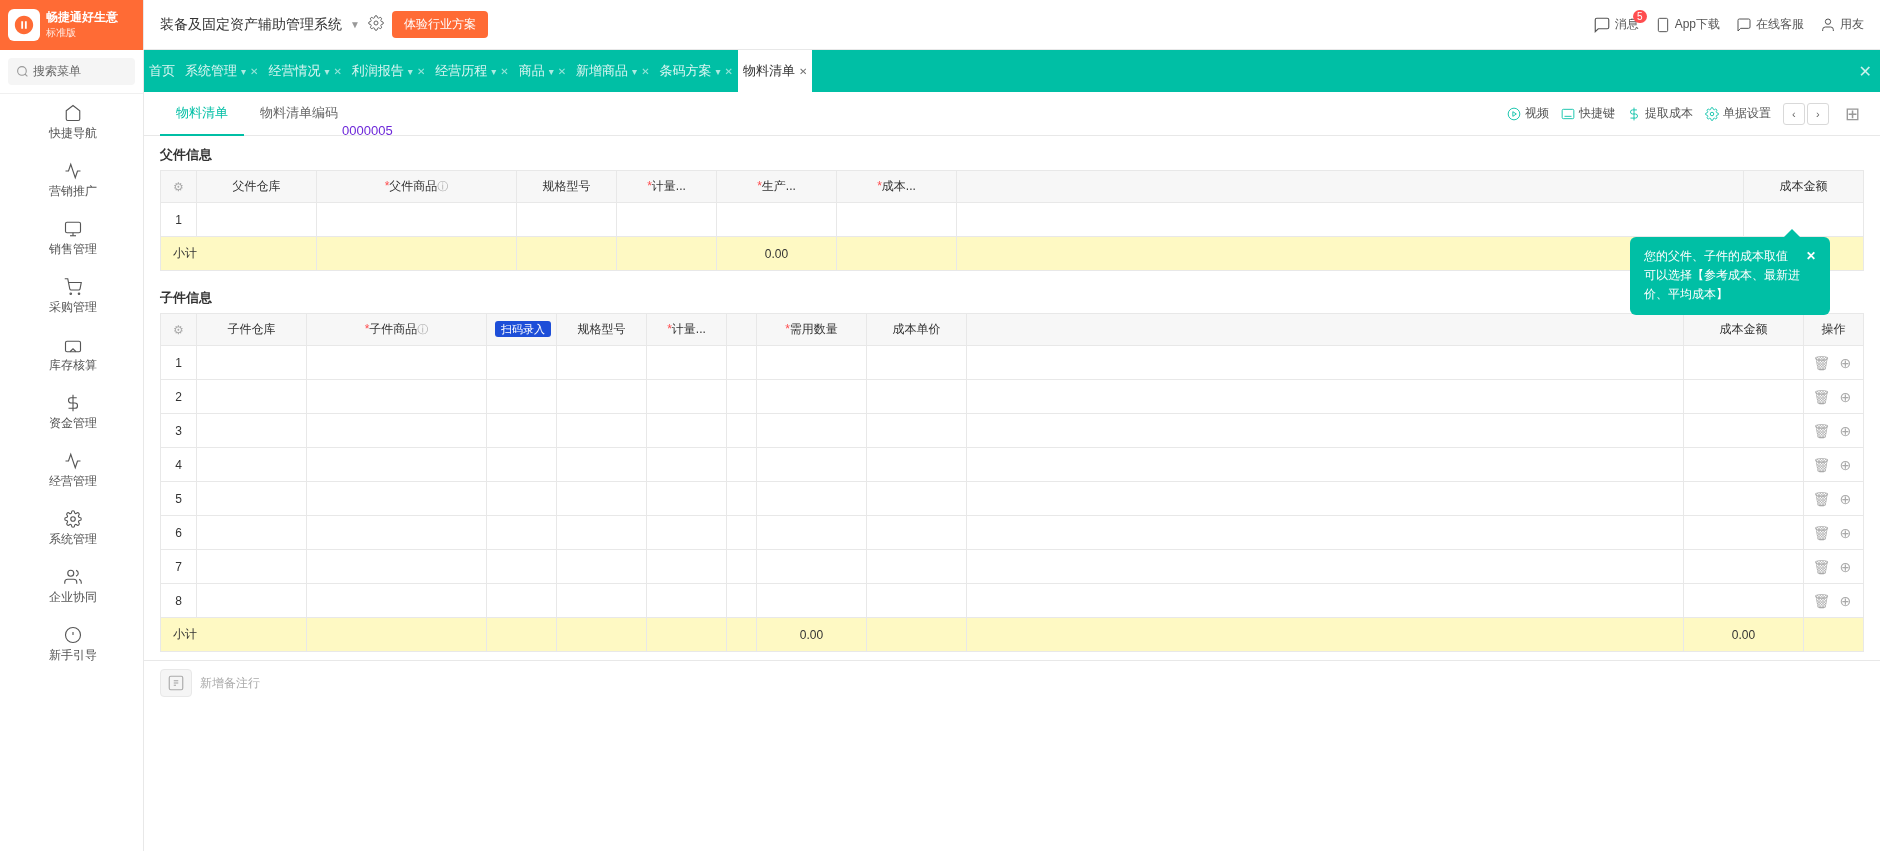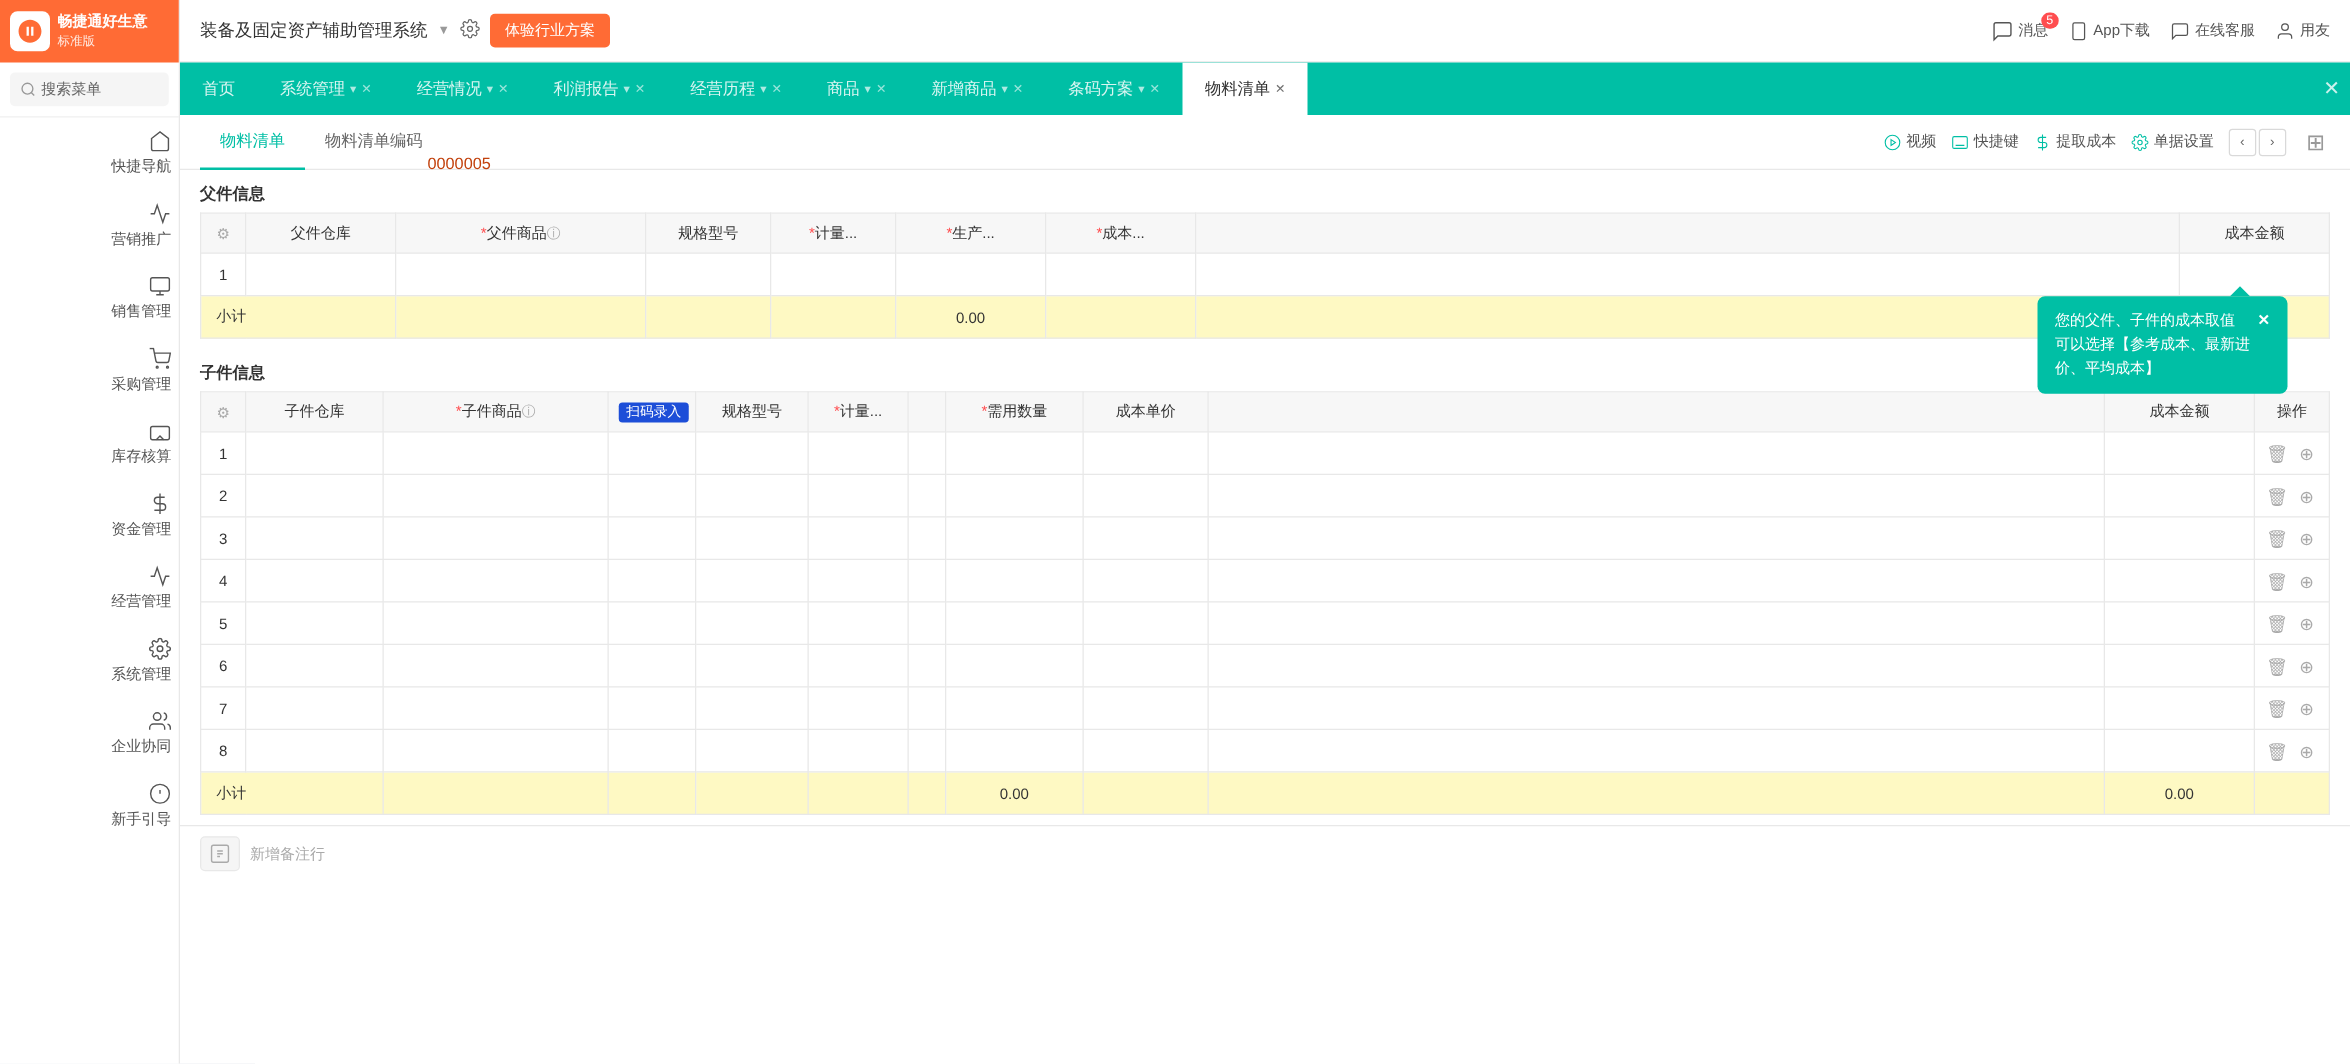--- a/index.html
+++ b/index.html
@@ -8,56 +8,56 @@
     
     .sidebar { width: 144px; background: #fff; display: flex; flex-direction: column; border-right: 1px solid #e8e8e8; flex-shrink: 0; }
     .sidebar-logo { background: #ff6b35; padding: 10px 8px; display: flex; align-items: center; gap: 6px; height: 50px; }
     .sidebar-logo-icon { width: 32px; height: 32px; background: #fff; border-radius: 6px; display: flex; align-items: center; justify-content: center; }
     .sidebar-logo-icon svg { width: 22px; height: 22px; }
     .sidebar-logo-text { color: #fff; font-size: 12px; font-weight: bold; line-height: 1.3; }
     .sidebar-logo-sub { color: rgba(255,255,255,0.85); font-size: 10px; }
     .sidebar-search { padding: 8px; border-bottom: 1px solid #f0f0f0; }
     .sidebar-search-btn { width: 100%; display: flex; align-items: center; gap: 4px; background: #f5f5f5; border: none; border-radius: 4px; padding: 5px 8px; cursor: pointer; color: #666; font-size: 12px; }
     .sidebar-menu { flex: 1; overflow-y: auto; }
-    .sidebar-item { display: flex; flex-direction: column; align-items: flex-end; padding: 10px 6px; cursor: pointer; color: #555; font-size: 12px; gap: 3px; border-left: 3px solid transparent; }
+    .sidebar-item { display: flex; flex-direction: column; align-items: center; padding: 10px 6px; cursor: pointer; color: #555; font-size: 12px; gap: 3px; border-left: 3px solid transparent; }
     .sidebar-item.active { background: #fff5f0; color: #ff6b35; border-left-color: #ff6b35; }
     .sidebar-item svg { width: 18px; height: 18px; }
 
     
     .main { flex: 1; display: flex; flex-direction: column; overflow: hidden; }
 
     
     .top-header { background: #fff; height: 50px; display: flex; align-items: center; justify-content: space-between; padding: 0 16px; border-bottom: 1px solid #e8e8e8; flex-shrink: 0; }
     .top-header-left { display: flex; align-items: center; gap: 8px; }
     .system-name { font-size: 14px; color: #333; font-weight: 500; }
     .top-header-right { display: flex; align-items: center; gap: 16px; }
     .header-icon-btn { display: flex; align-items: center; gap: 4px; cursor: pointer; color: #555; font-size: 12px; position: relative; }
     .badge { background: #ff4d4f; color: #fff; border-radius: 10px; font-size: 10px; padding: 1px 4px; position: absolute; top: -6px; right: -8px; }
     .gear-btn { background: none; border: none; cursor: pointer; color: #666; }
     .trial-btn { background: #ff6b35; color: #fff; border: none; border-radius: 4px; padding: 5px 12px; cursor: pointer; font-size: 12px; }
     .dropdown-arrow { color: #999; font-size: 10px; }
 
     
     .nav-tabs { background: #00bfa5; display: flex; align-items: center; height: 42px; flex-shrink: 0; overflow: hidden; }
-    .nav-tab { padding: 0 18px; height: 42px; display: flex; align-items: center; gap: 4px; color: rgba(255,255,255,0.85); cursor: pointer; font-size: 13px; white-space: nowrap; }
+    .nav-tab { padding: 0 5px; height: 42px; display: flex; align-items: center; gap: 4px; color: rgba(255,255,255,0.85); cursor: pointer; font-size: 13px; white-space: nowrap; }
     .nav-tab.active { background: #fff; color: #333; }
     .nav-tab .close-x { font-size: 10px; opacity: 0.7; }
     .nav-tab .arrow { font-size: 10px; opacity: 0.8; }
 
     
     .content-area { flex: 1; overflow: auto; background: #f0f2f5; padding: 0; }
 
     
     .page-container { background: #fff; min-height: 100%; }
 
     
     .sub-tabs { display: flex; align-items: center; padding: 0 16px; border-bottom: 1px solid #e8e8e8; height: 44px; gap: 0; }
     .sub-tab { padding: 0 16px; height: 44px; display: flex; align-items: center; cursor: pointer; font-size: 13px; color: #666; border-bottom: 2px solid transparent; }
     .sub-tab.active { color: #00bfa5; border-bottom-color: #00bfa5; }
-    .sub-tab-code { color: #c2410c; font-size: 13px; margin-left: 4px; margin-top: 36px; }
+    .sub-tab-code { color: #6d28d9; font-size: 13px; margin-left: 4px; margin-top: 36px; }
     .sub-tabs-right { margin-left: auto; display: flex; align-items: center; gap: 12px; color: #555; font-size: 12px; }
     .sub-tabs-right-item { display: flex; align-items: center; gap: 4px; cursor: pointer; }
     .nav-arrows { display: flex; gap: 2px; }
     .nav-arrow-btn { width: 22px; height: 22px; border: 1px solid #d9d9d9; background: #fff; border-radius: 3px; cursor: pointer; display: flex; align-items: center; justify-content: center; font-size: 11px; color: #666; }
 
     
     .tooltip-box { position: absolute; right: 50px; top: 145px; background: #00bfa5; color: #fff; border-radius: 6px; padding: 10px 14px; font-size: 12px; line-height: 1.6; max-width: 200px; z-index: 100; }
     .tooltip-box::before { content: ''; position: absolute; top: -8px; right: 30px; border-left: 8px solid transparent; border-right: 8px solid transparent; border-bottom: 8px solid #00bfa5; }
     .tooltip-close { float: right; cursor: pointer; margin-left: 8px; font-weight: bold; }
 

